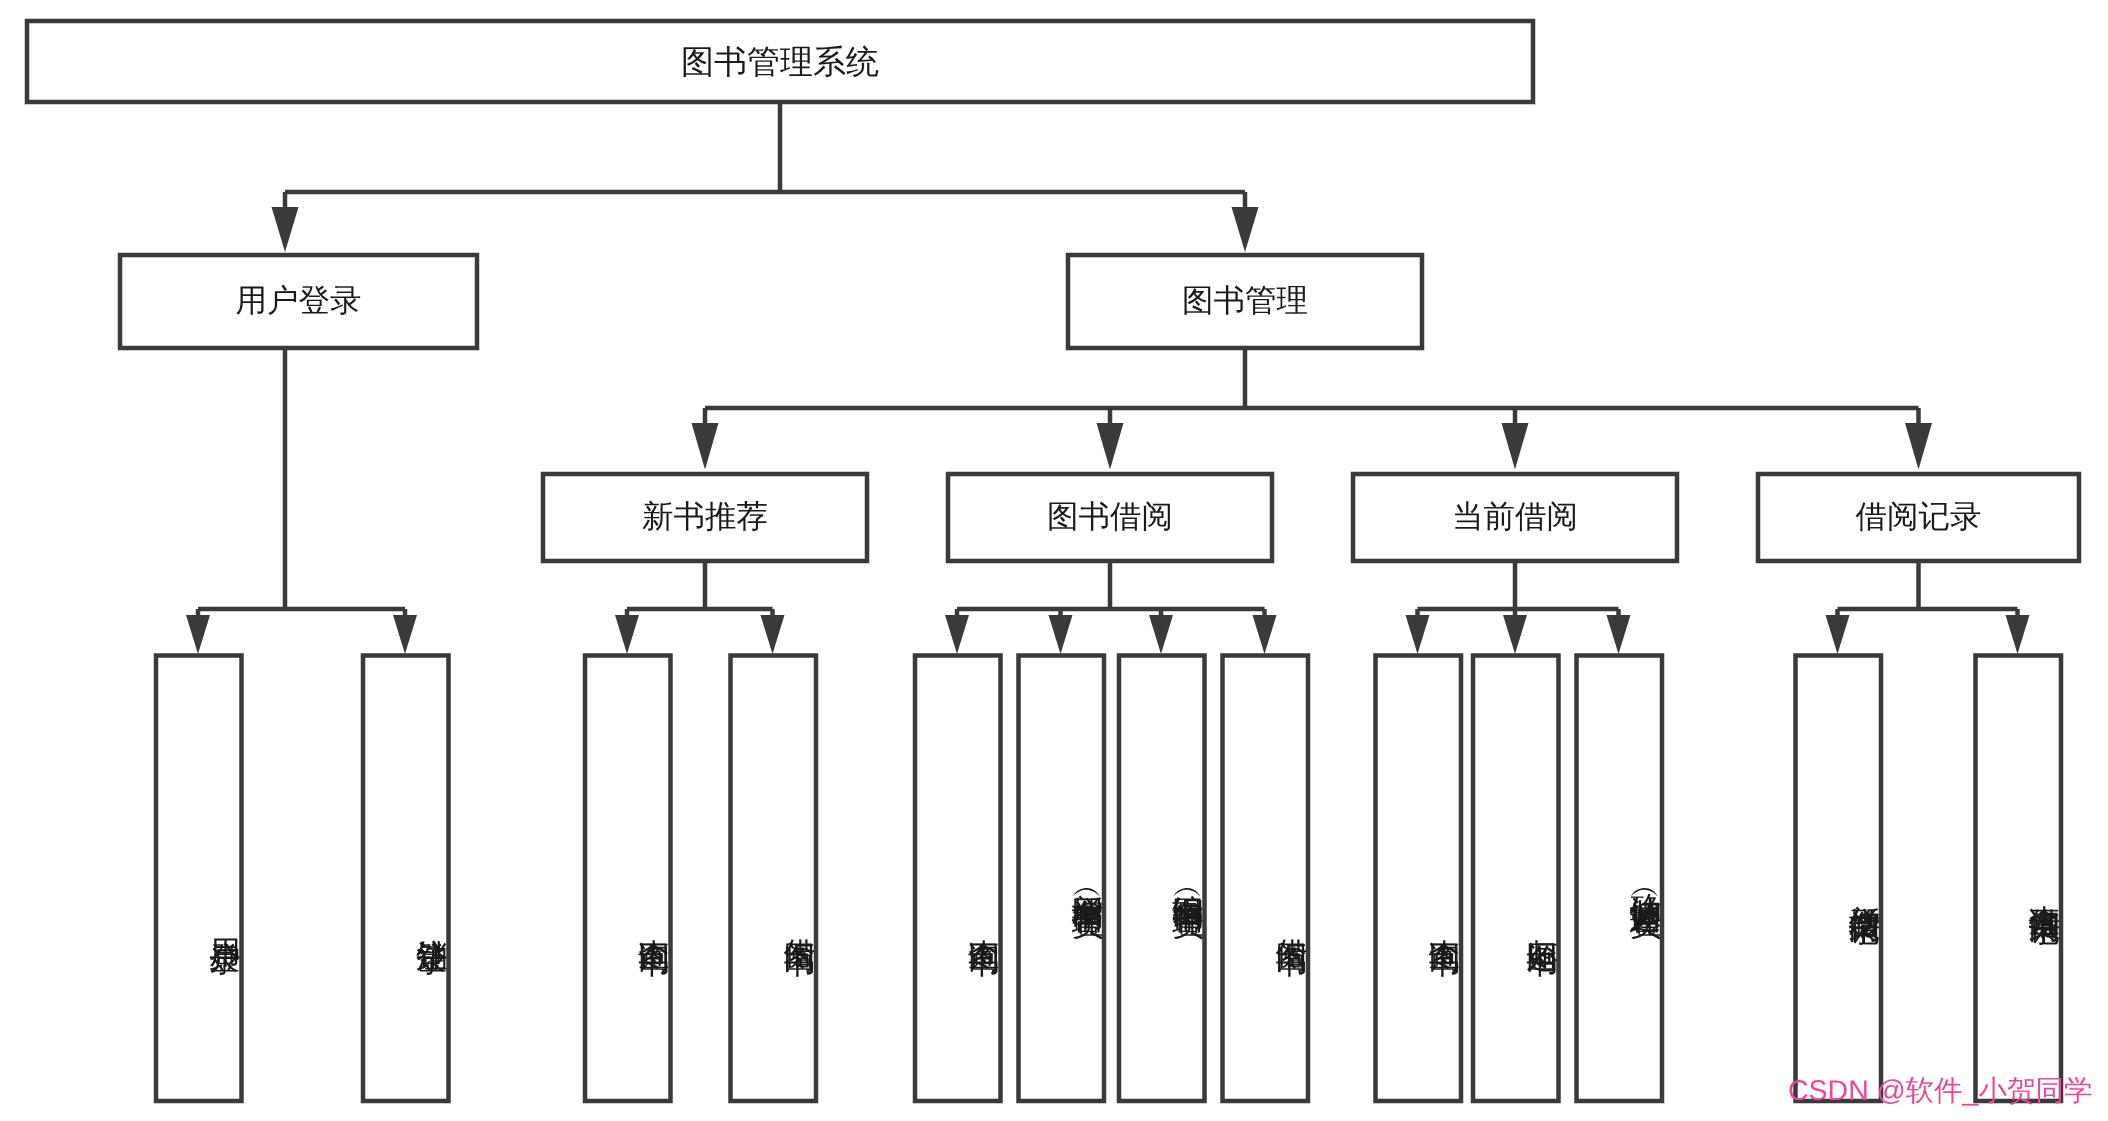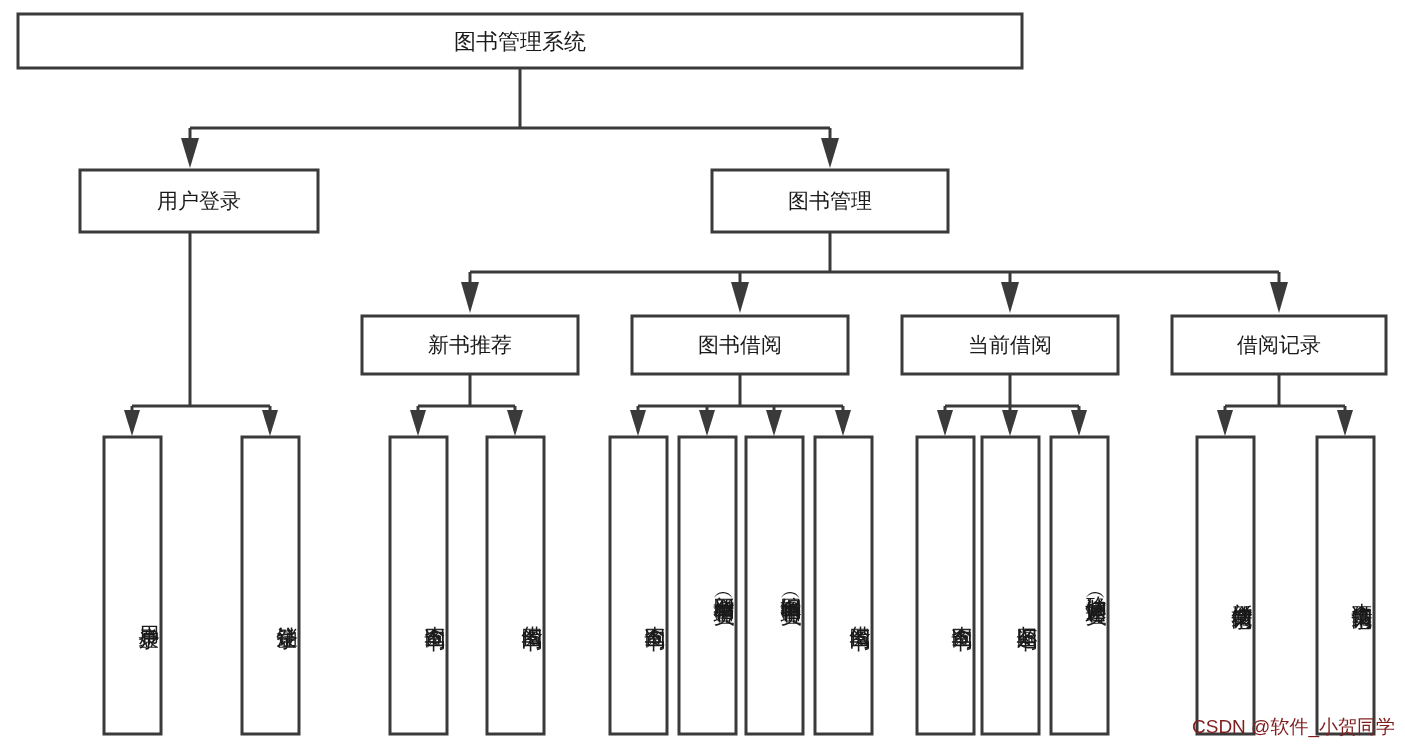--- a/index.html
+++ b/index.html
@@ -62,21 +62,21 @@
     display: flex;
     align-items: flex-start;
     justify-content: center;
     white-space: nowrap;
     pointer-events: none;
   }
   .watermark {
     position: absolute;
     font-family: "Liberation Sans", "DejaVu Sans", sans-serif;
     font-size: 19px;
-    color: #7f1d1d;
+    color: #ec4899;
     white-space: nowrap;
   }
 </style>
 </head>
 <body>
 
 <div id="diagram-root">
 
   <svg id="tree-svg" viewBox="0 0 1405 747">
 

